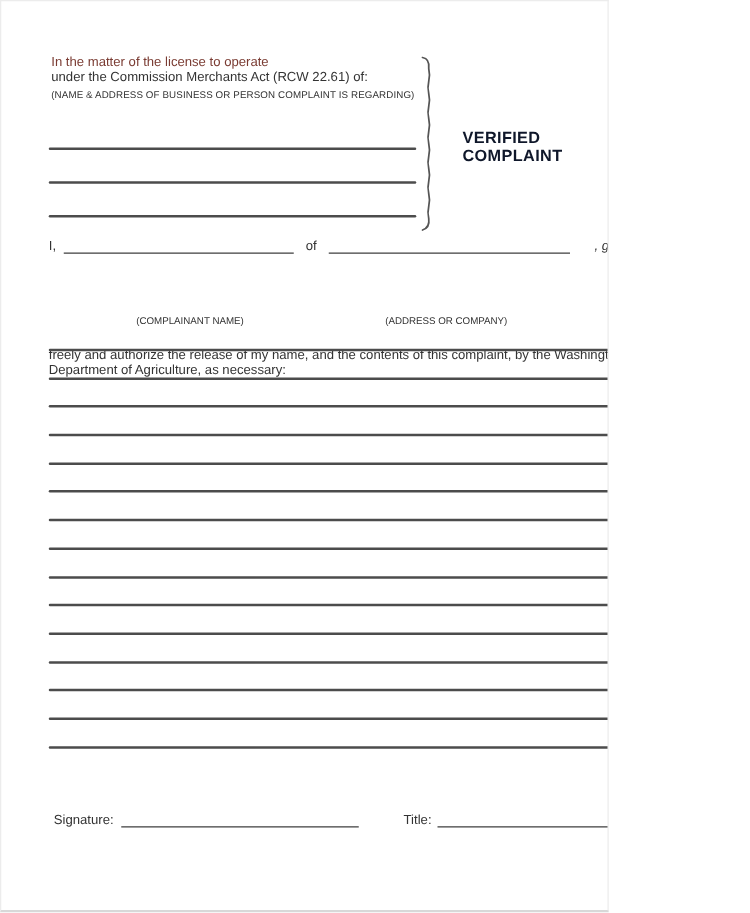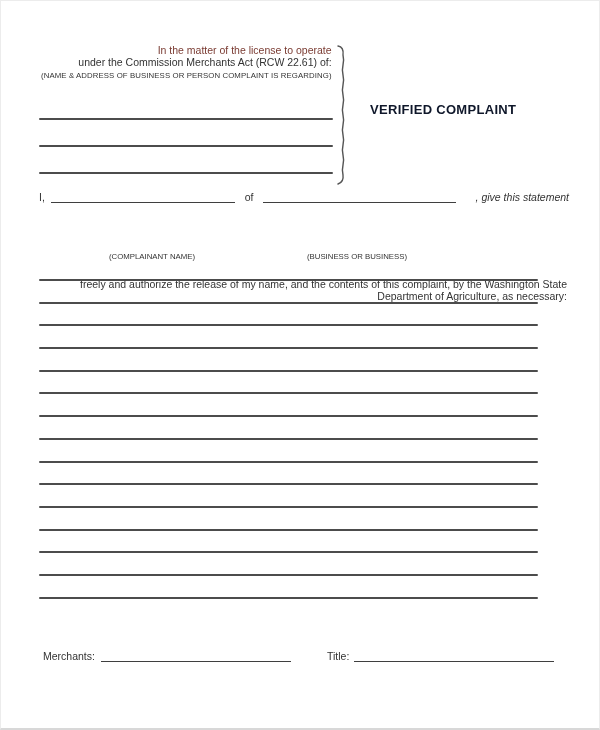--- a/index.html
+++ b/index.html
@@ -1,22 +1,21 @@
 <!DOCTYPE html>
 <html style="--caption-line1: #7a3b32; --text: #333333; --rule: #4c4c4c;"><head>
 <meta charset="utf-8">
 <style>
   html,body{margin:0;padding:0;background:#fff;}
   .page{
-    width:600px;height:730px;position:relative;background:#ffffff;
+    width:487px;height:730px;position:relative;background:#ffffff;
     border:1px solid #ececec;border-bottom:2px solid #d8d8d8;
     box-sizing:border-box;overflow:hidden;
     font-family:"Liberation Sans","DejaVu Sans",sans-serif;
     color:var(--text,#333);
-    text-align:right;
   }
   
   .caption-text{position:absolute;left:40px;top:44px;font-size:10.5px;line-height:11.5px;}
   .cap1{color:var(--caption-line1,#7a3b32);}
   .cap3{font-size:7.8px;margin-top:2px;letter-spacing:.1px;}
   .caption-blanks{position:absolute;left:38px;top:117px;width:294px;}
   .cap-blank{height:2px;background:var(--rule,#4c4c4c);margin-bottom:25px;border-radius:1px;}
   
   .brace{position:absolute;left:333px;top:44px;width:16px;height:140px;}
   
@@ -78,21 +77,21 @@
   <div class="stmt">
     <div class="stmt-row">
       <span>I,</span>
       <span class="blank b1"></span>
       <span class="of">of</span>
       <span class="blank b2"></span>
       <span class="suffix">, give this statement</span>
     </div>
     <div class="stmt-labels">
       <span class="lbl lbl1">(COMPLAINANT NAME)</span>
-      <span class="lbl lbl2">(BUSINESS OR BUSINESS)</span>
+      <span class="lbl lbl2">(ADDRESS OR COMPANY)</span>
     </div>
     <div class="stmt-body">freely and authorize the release of my name, and the contents of this complaint, by the Washington State Department of Agriculture, as necessary:</div>
   </div>
 
   <div class="rules">
       <div class="rule"></div>
       <div class="rule"></div>
       <div class="rule"></div>
       <div class="rule"></div>
       <div class="rule"></div>
@@ -103,19 +102,19 @@
       <div class="rule"></div>
       <div class="rule"></div>
       <div class="rule"></div>
       <div class="rule"></div>
       <div class="rule"></div>
       <div class="rule"></div>
     </div>
 
 
   <div class="sig-row">
-    <span>Merchants:</span>
+    <span>Signature:</span>
     <span class="sig-blank sb1"></span>
     <span class="title-label">Title:</span>
     <span class="sig-blank sb2"></span>
   </div>
 
 </div>
 
 </body></html>

